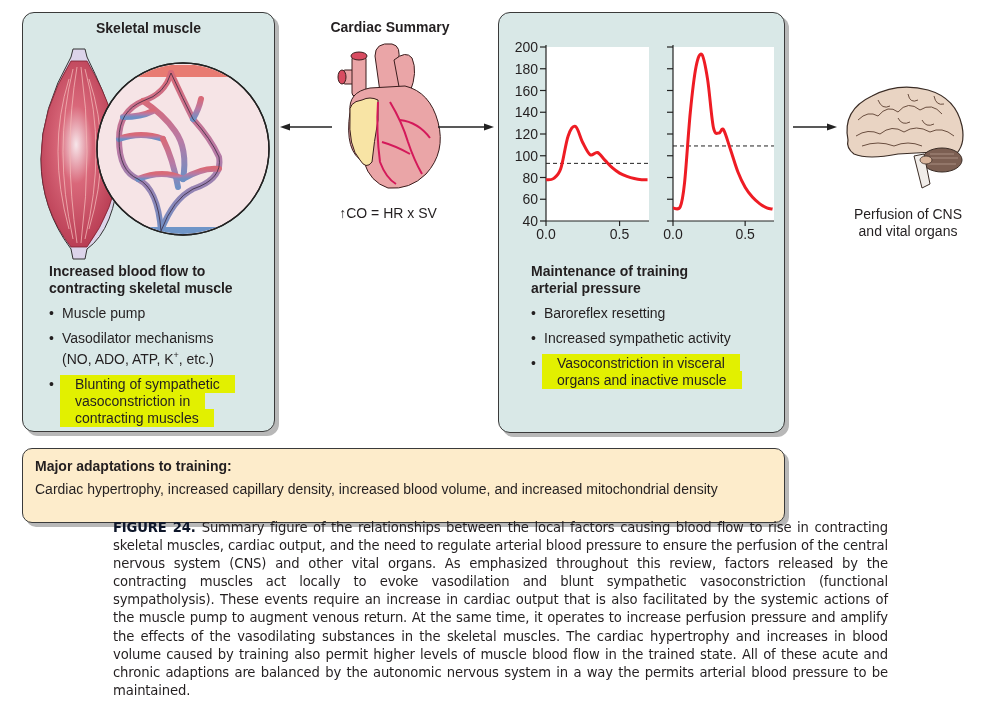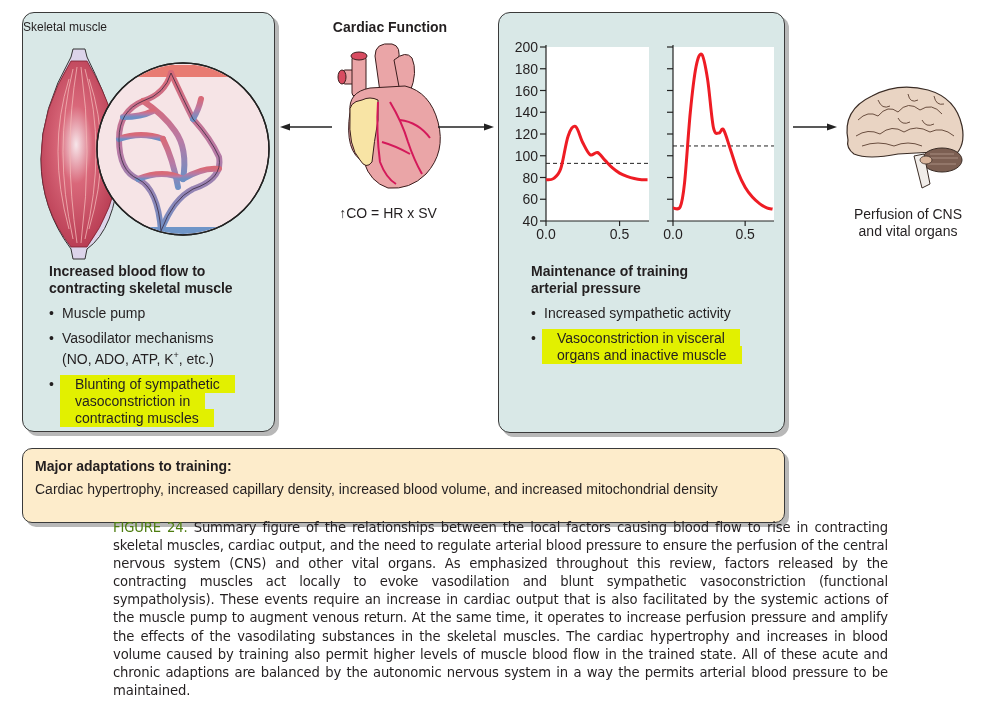--- a/index.html
+++ b/index.html
@@ -11,21 +11,21 @@
     background: #d9e8e7;
     border: 1.5px solid #3a3a3a;
     border-radius: 12px;
     box-shadow: 4px 4px 0 #b8b8b8;
   }
   #panel-skeletal { left: 22px; top: 12px; width: 253px; height: 420px; }
   #panel-bp { left: 498px; top: 12px; width: 287px; height: 421px; }
 
   .panel-title {
     position: absolute; top: 7px; left: 0; right: 0;
-    text-align: left; font-weight: normal; font-size: 12px;
+    text-align: center; font-weight: bold; font-size: 14px;
   }
   .section-heading {
     position: absolute; font-weight: bold; font-size: 14px; line-height: 17px;
   }
   .bullets { position: absolute; list-style: none; font-size: 14px; line-height: 17px; }
   .bullets li { position: relative; padding-left: 13px; margin-bottom: 8px; }
   .bullets li::before { content: "\2022"; position: absolute; left: 0; top: 0; }
   .hl {
     background: #e2f000;
     box-decoration-break: clone; -webkit-box-decoration-break: clone;
@@ -50,21 +50,21 @@
     box-shadow: 4px 4px 0 #b8b8b8;
   }
   #adaptations .a-title { position: absolute; left: 12px; top: 9px; font-weight: bold; font-size: 14px; }
   #adaptations .a-text { position: absolute; left: 12px; top: 32px; font-size: 14px; }
 
   #caption {
     position: absolute; left: 113px; top: 519px; width: 775px;
     font-family: "DejaVu Sans", sans-serif; font-size: 13.2px; line-height: 18.1px;
     text-align: justify; color: #231f20; letter-spacing: -0.15px;
   }
-  #caption .fig-label { color: #4d7c0f; font-weight: normal; margin-right: 6px; }
+  #caption .fig-label { color: #0f172a; font-weight: bold; margin-right: 6px; }
 
   svg text { font-family: "Liberation Sans", sans-serif; }
 </style>
 </head>
 <body>
 
 <div id="panel-skeletal" class="panel">
   <div class="panel-title">Skeletal muscle</div>
 
   <svg style="position:absolute;left:0;top:26px" width="253" height="225" viewBox="0 0 253 225">
@@ -131,21 +131,21 @@
       <span>(NO, ADO, ATP, K</span><sup style="font-size:9px">+</sup><span>, etc.)</span>
     </li>
     <li>
       <span class="hl">Blunting of sympathetic</span><br>
       <span class="hl">vasoconstriction in</span><br>
       <span class="hl">contracting muscles</span>
     </li>
   </ul>
 </div>
 
-<div class="center-title">Cardiac Function</div>
+<div class="center-title">Cardiac Summary</div>
 <svg style="position:absolute;left:330px;top:42px" width="120" height="150" viewBox="0 0 120 150">
   <g stroke="#3a1d1d" stroke-width="1" fill="#eaa5a7">
 
     <rect x="12" y="28" width="22" height="14" rx="3"></rect>
     <ellipse cx="12" cy="35" rx="4" ry="7" fill="#d84b60"></ellipse>
     <rect x="22" y="14" width="14" height="40" rx="3"></rect>
     <ellipse cx="29" cy="14" rx="8" ry="4" fill="#d84b60"></ellipse>
     <path d="M45 14 Q45 0 62 2 Q72 4 68 20 L70 45 L50 50 Z"></path>
     <path d="M64 18 Q76 8 82 16 Q88 30 80 50 L70 50 Z"></path>
     <path d="M80 60 L92 58 L94 66 L82 68 Z"></path>
@@ -227,20 +227,21 @@
       <text x="246.14285714285714" y="226" text-anchor="middle" font-size="14" fill="#231f20">0.5</text>
       <line x1="174" y1="132.96249999999998" x2="275" y2="132.96249999999998" stroke="#222" stroke-width="1" stroke-dasharray="4 3"></line>
       <path d="M174 194.95 C175.20238095238096 194.76874999999998 179.2904761904762 198.03125 181.21428571428572 193.8625 C183.13809523809525 189.69375000000002 183.8595238095238 185.70625 185.54285714285714 169.9375 C187.22619047619048 154.16875 189.3904761904762 118.64375 191.31428571428572 99.25 C193.23809523809524 79.85625 195.16190476190476 63.18125000000002 197.0857142857143 53.57500000000002 C199.0095238095238 43.968750000000014 200.93333333333334 39.437499999999986 202.85714285714286 41.61249999999998 C204.78095238095239 43.78749999999998 206.7047619047619 54.481249999999996 208.62857142857143 66.625 C210.55238095238096 78.76875000000001 212.47619047619048 105.59375 214.4 114.47500000000001 C216.32380952380953 123.35625000000002 218.48809523809524 119.55000000000001 220.17142857142858 119.91250000000001 C221.85476190476192 120.275 222.57619047619048 113.75 224.5 116.64999999999999 C226.42380952380952 119.54999999999998 229.30952380952382 130.24375 231.71428571428572 137.3125 C234.11904761904762 144.38125 236.52380952380955 152.9 238.92857142857144 159.0625 C241.33333333333334 165.225 243.73809523809524 170.11875 246.14285714285714 174.2875 C248.54761904761904 178.45624999999998 250.95238095238096 181.35625 253.35714285714286 184.075 C255.76190476190476 186.79375 258.16666666666663 188.7875 260.57142857142856 190.6 C262.9761904761905 192.4125 265.6214285714286 194.04375 267.78571428571433 194.95 C269.95000000000005 195.85625 272.5952380952381 195.85625 273.5571428571428 196.0375" fill="none" stroke="#ee1c24" stroke-width="3" stroke-linejoin="round"></path>
     </svg>
 
   <div class="section-heading" style="left:32px;top:250px">
     <div>Maintenance of training</div>
     <div>arterial pressure</div>
   </div>
   <ul class="bullets" style="left:32px;top:292px;width:250px">
+    <li><span>Baroreflex resetting</span></li>
     <li><span>Increased sympathetic activity</span></li>
     <li>
       <span class="hl">Vasoconstriction in visceral</span><br>
       <span class="hl">organs and inactive muscle</span>
     </li>
   </ul>
 </div>
 
 <svg style="position:absolute;left:838px;top:80px" width="130" height="120" viewBox="0 0 130 120">
   <path d="M10 60 Q4 30 34 16 Q60 2 90 10 Q118 18 124 46 Q128 66 116 76 Q104 80 96 72 L60 74 Q30 80 16 74 Q8 68 10 60 Z" fill="#e9d4c3" stroke="#3a2c25" stroke-width="1.2"></path>

